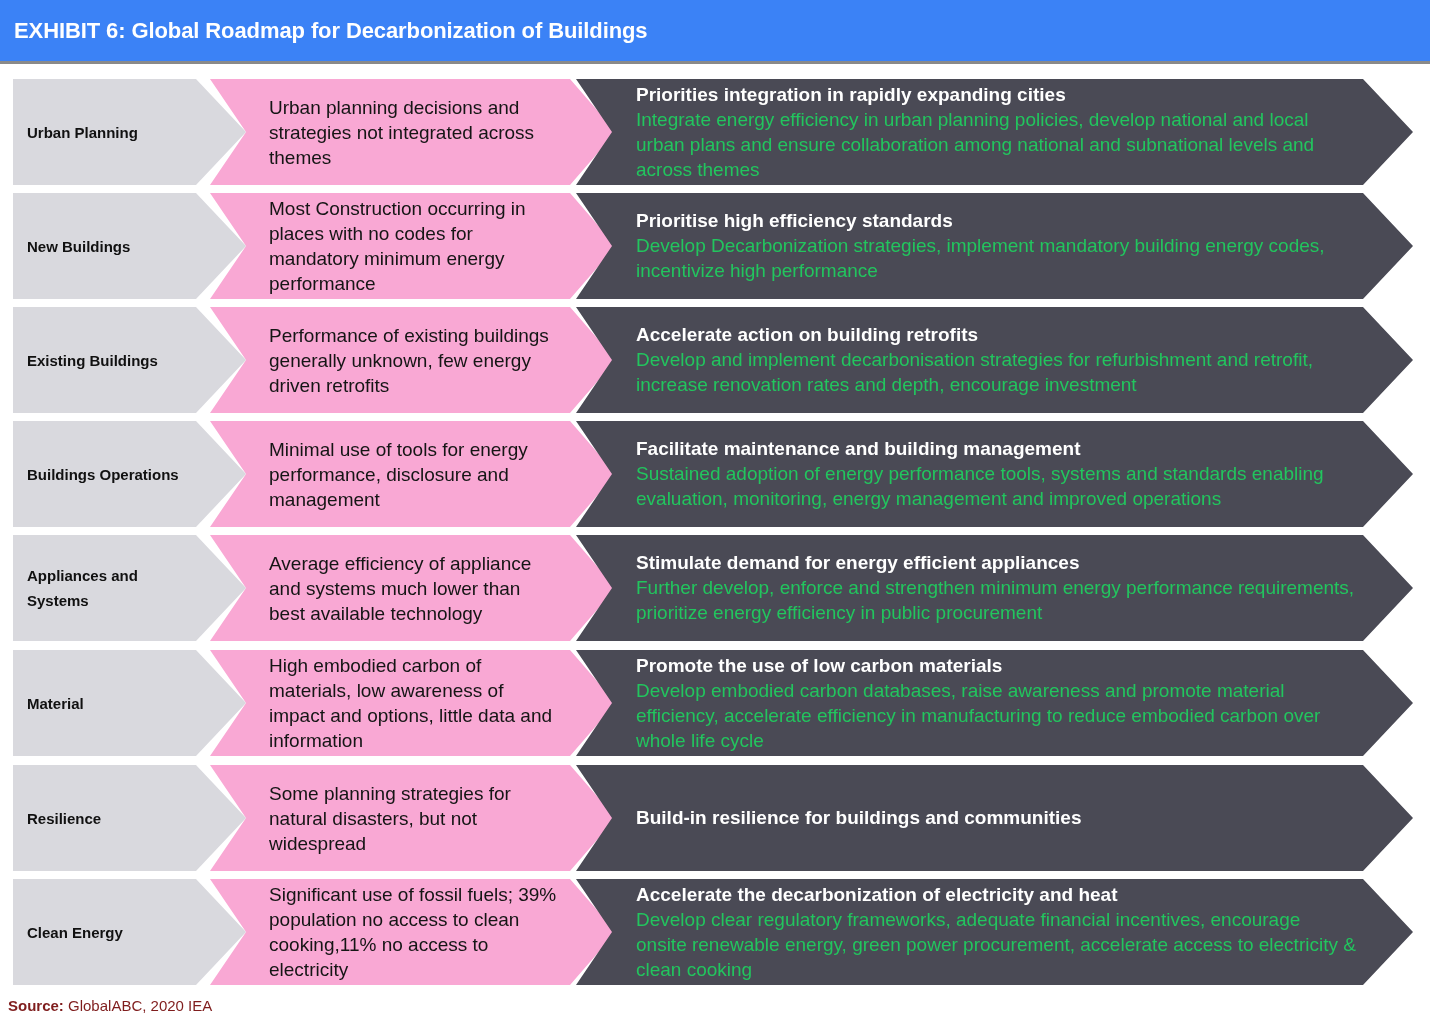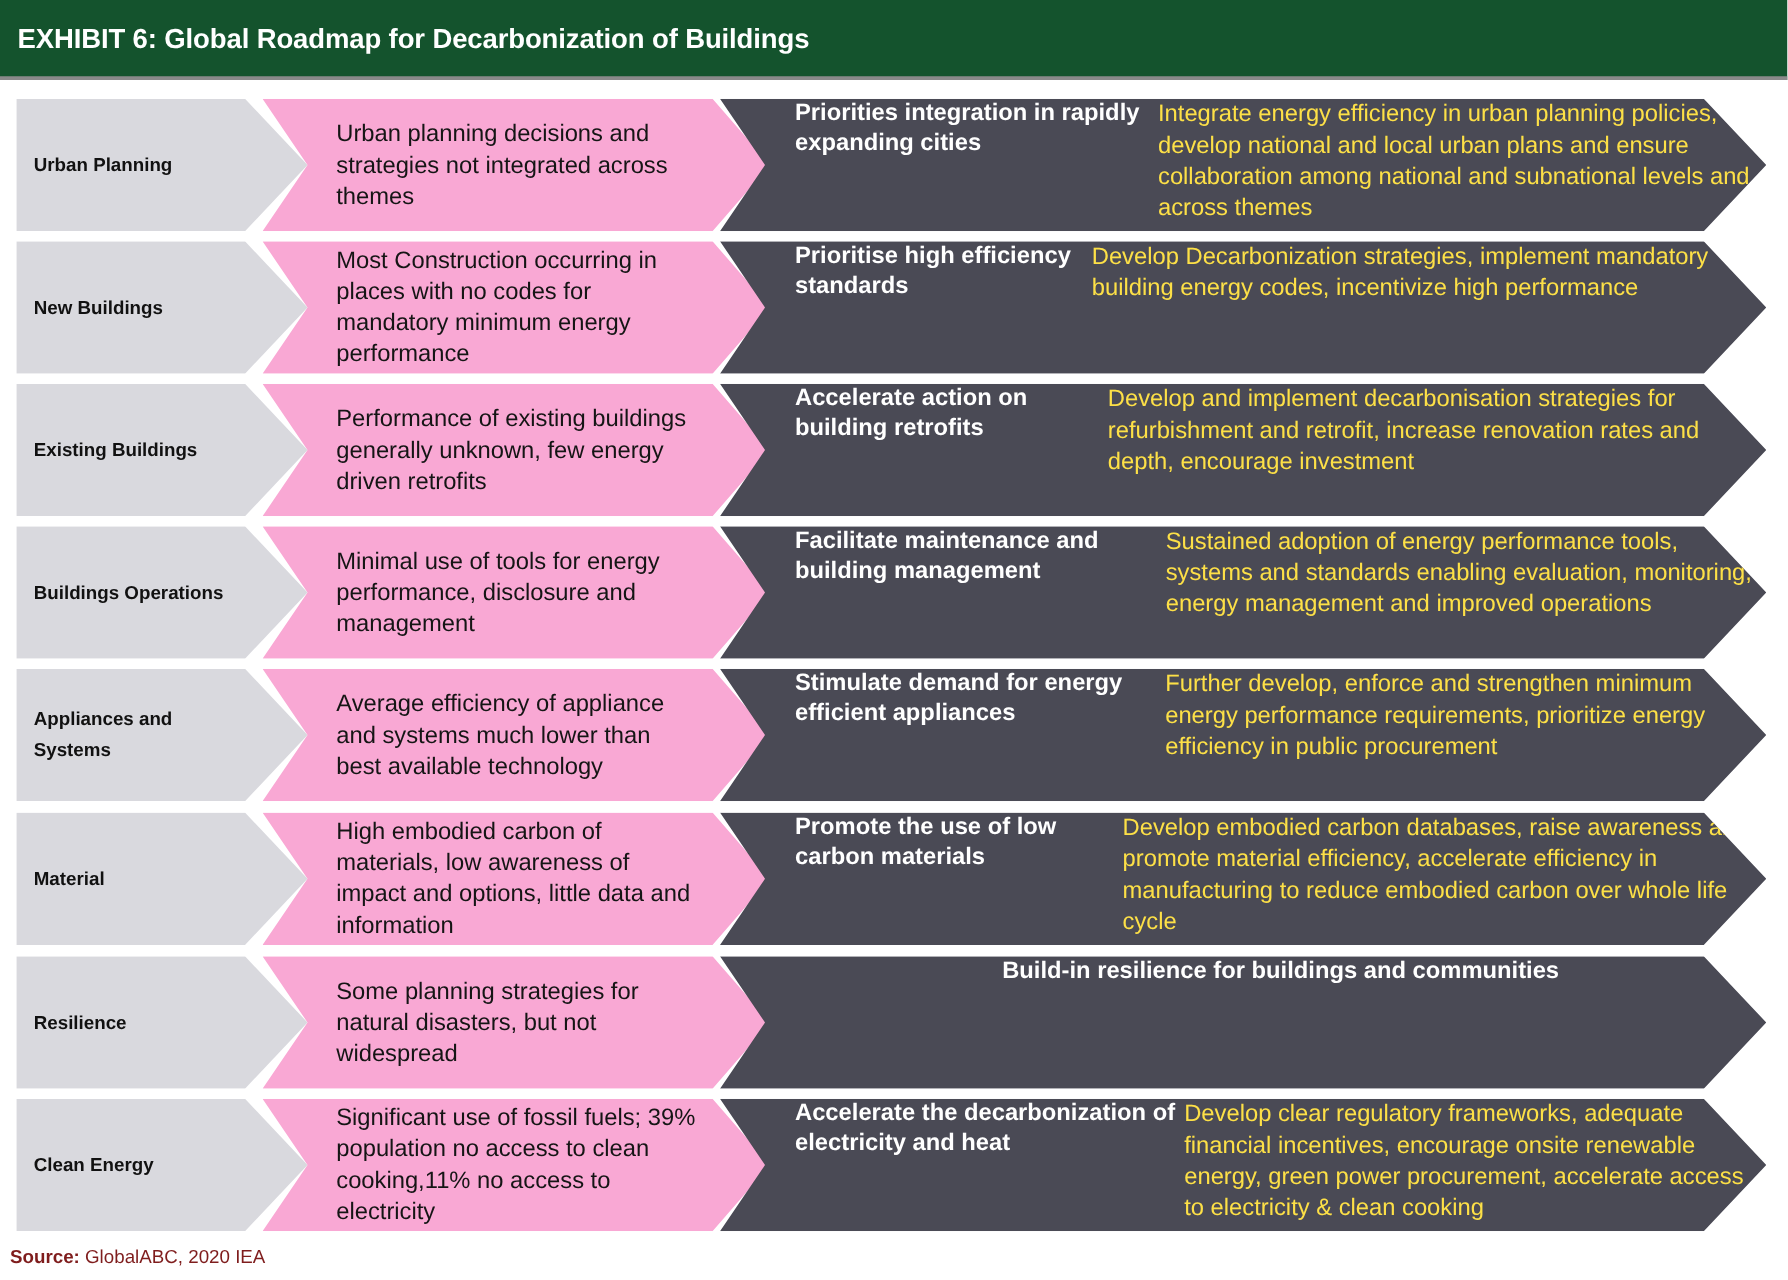--- a/index.html
+++ b/index.html
@@ -1,21 +1,21 @@
 <!DOCTYPE html>
 <html><head>
 <meta charset="utf-8">
 <style>
   * { margin: 0; padding: 0; box-sizing: border-box; }
   html, body { width: 1430px; height: 1024px; background: #ffffff; overflow: hidden; }
   body { position: relative; font-family: "Liberation Sans", sans-serif; }
 
   .title-bar {
     position: absolute; left: 0; top: 0; width: 1430px; height: 64px;
-    background: #14532d; border-bottom: 3px solid #8a8a8a;
+    background: #3b82f6; border-bottom: 3px solid #8a8a8a;
     display: flex; align-items: center; padding-left: 14px;
   }
   .title-bar .title {
     color: #ffffff; font-weight: bold; font-size: 22px; letter-spacing: -0.1px;
   }
 
   .rows { position: absolute; left: 0; top: 79px; width: 1430px; }
   .row { position: absolute; left: 0; width: 1430px; height: 106px; }
 
   .chev { position: absolute; top: 0; height: 106px; display: flex; align-items: center; }
@@ -34,27 +34,27 @@
     clip-path: polygon(0 0, 360px 0, 406px 53px, 360px 106px, 0 106px, 36px 53px);
     padding-left: 59px;
   }
   .c2 .desc {
     font-size: 19px; color: #151515; line-height: 25px; width: 290px;
   }
 
   .c3 {
     left: 576px; width: 837px; background: #4a4a55;
     clip-path: polygon(0 0, 787px 0, 837px 53px, 787px 106px, 0 106px, 36px 53px);
-    padding-left: 60px; flex-direction: row; align-items: flex-start; justify-content: center;
+    padding-left: 60px; flex-direction: column; align-items: flex-start; justify-content: center;
   }
   .c3 .head {
     font-weight: bold; font-size: 19px; color: #ffffff; line-height: 24px;
   }
   .c3 .body {
-    font-size: 19px; color: #fde047; line-height: 25px; width: 720px;
+    font-size: 19px; color: #22c55e; line-height: 25px; width: 720px;
   }
 
   .source {
     position: absolute; left: 8px; top: 997px; font-size: 15px; color: #7f1d1d;
   }
   .source .source-label { font-weight: bold; }
 </style>
 </head>
 <body>
 

